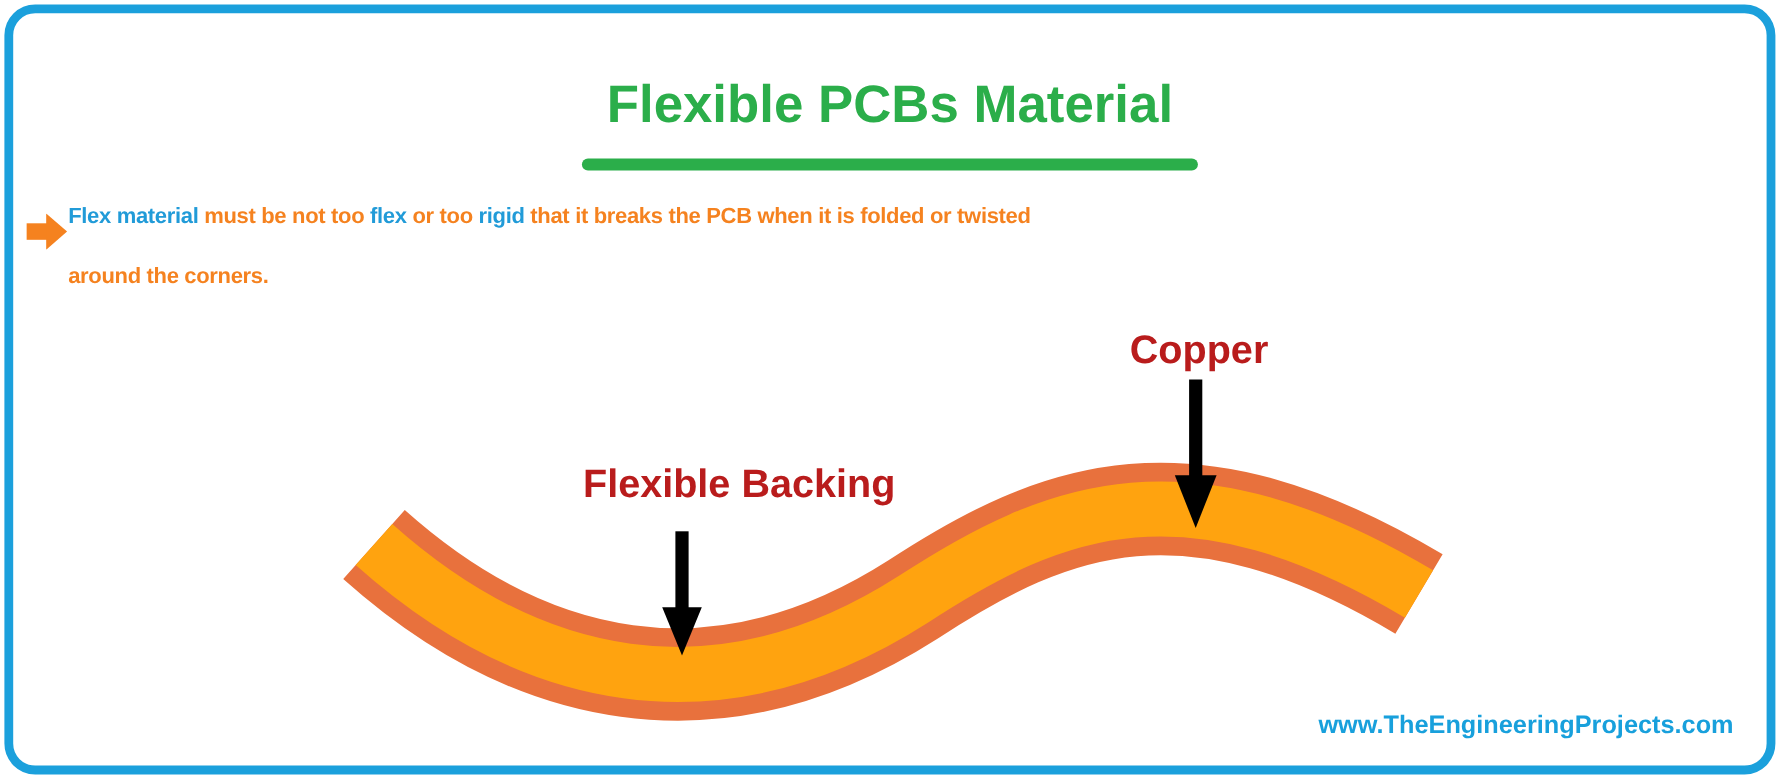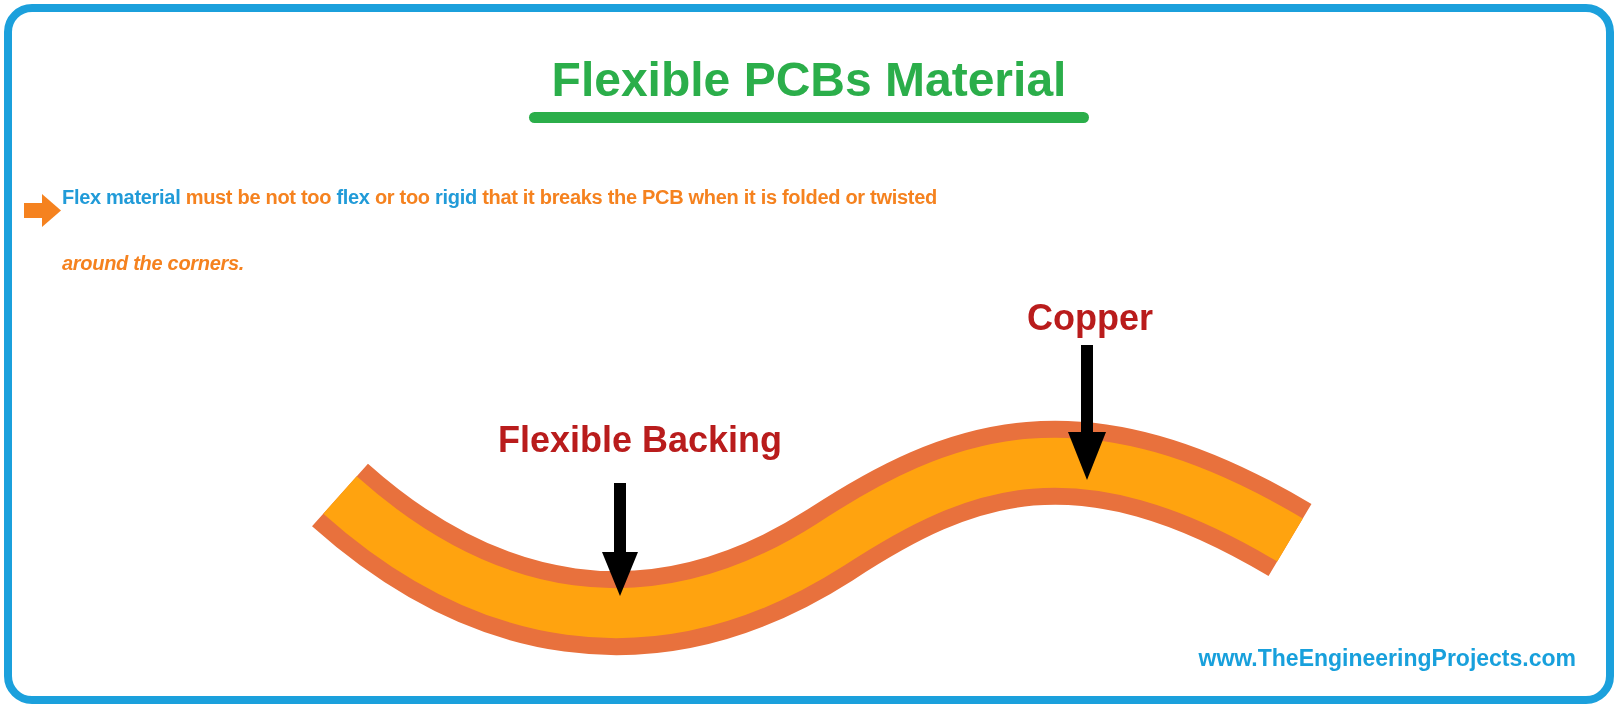--- a/index.html
+++ b/index.html
@@ -10,43 +10,43 @@
     position: relative; overflow: hidden;
   }
   .frame {
     position: absolute; inset: 4px;
     border: 8px solid #1BA0DC;
     border-radius: 28px;
     pointer-events: none;
   }
   .title-wrap { position: absolute; top: 52px; left: 0; right: 0; text-align: center; }
   .title {
-    display: inline-block; margin: 0;
+    display: inline-block; margin: 16px;
     font-size: 48px; font-weight: bold; color: #2BAE4A;
   }
   .title-underline {
     width: 560px; height: 11px; background: #2BAE4A;
     border-radius: 6px; margin: 5px auto 0;
   }
   .note-line {
     position: absolute; left: 62px; white-space: nowrap;
     font-size: 20px; font-weight: bold; letter-spacing: -0.3px;
   }
   .line1 { top: 186px; }
-  .line2 { top: 252px; font-style: italic; }
+  .line2 { top: 240px; }
   .c-blue { color: #219BD8; }
   .c-orange { color: #F5821F; }
   .bullet { position: absolute; left: 24px; top: 194px; }
   .diagram-svg { position: absolute; left: 0; top: 0; }
   .diag-label {
     position: absolute; transform: translateX(-50%);
     font-size: 36px; font-weight: bold; color: #b91c1c; white-space: nowrap;
   }
   .copper-label { left: 1090px; top: 297px; }
-  .fbacking-label { left: 640px; top: 419px; }
+  .fbacking-label { left: 672px; top: 419px; }
   .watermark {
     position: absolute; top: 645px; right: 42px;
     font-size: 23px; font-weight: bold; color: #18A0DC; white-space: nowrap;
   }
 </style>
 </head>
 <body>
 
 <div class="frame"></div>
 

